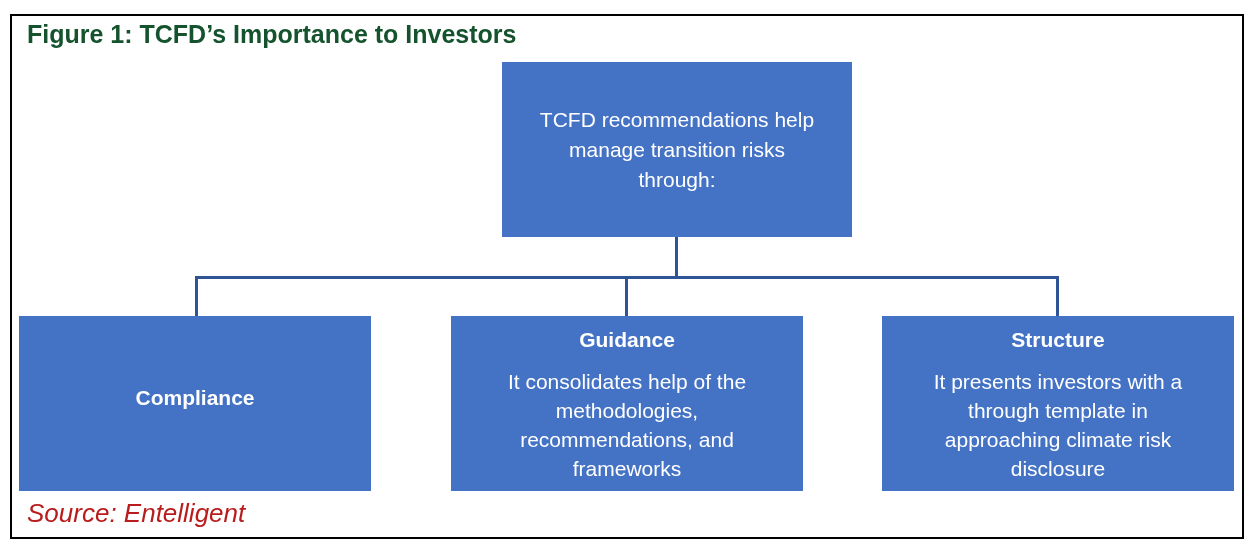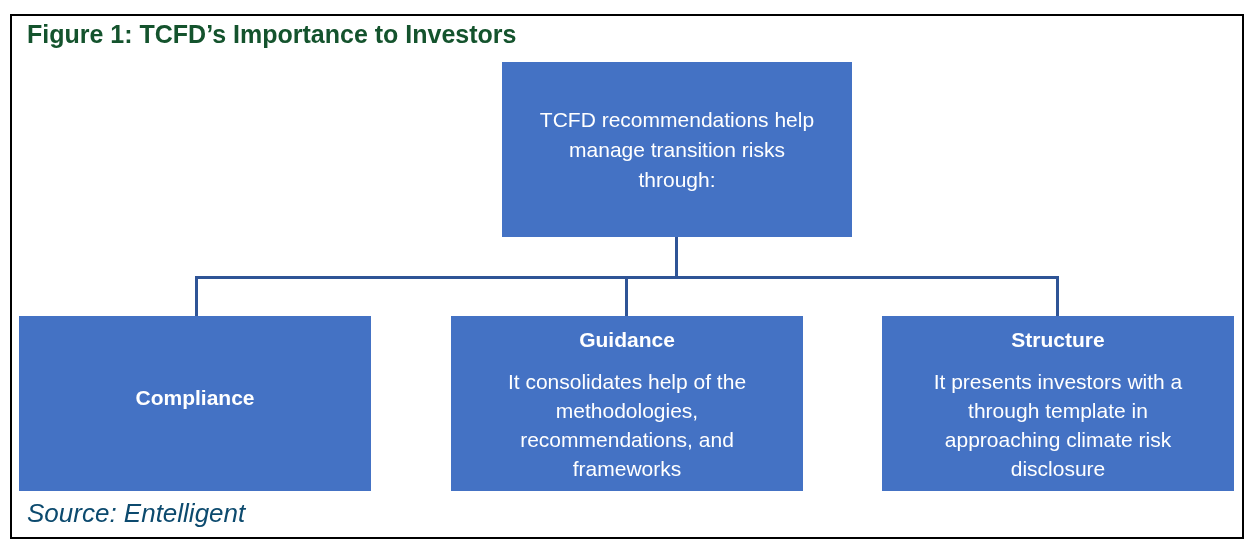--- a/index.html
+++ b/index.html
@@ -66,21 +66,21 @@
   .conn-stem      { left: 675px; top: 237px; width: 3px;  height: 42px; }
   .conn-crossbar  { left: 195px; top: 276px; width: 864px; height: 3px; }
   .conn-drop-left { left: 195px; top: 276px; width: 3px;  height: 40px; }
   .conn-drop-mid  { left: 625px; top: 276px; width: 3px;  height: 40px; }
   .conn-drop-right{ left: 1056px; top: 276px; width: 3px; height: 40px; }
   .figure-source {
     position: absolute;
     left: 27px; top: 498px;
     font-size: 26px;
     font-style: italic;
-    color: #0c4a6e;
+    color: #b91c1c;
     white-space: nowrap;
   }
 </style>
 </head>
 <body>
 
 <div class="canvas">
 
   <div class="figure-border"></div>
 

